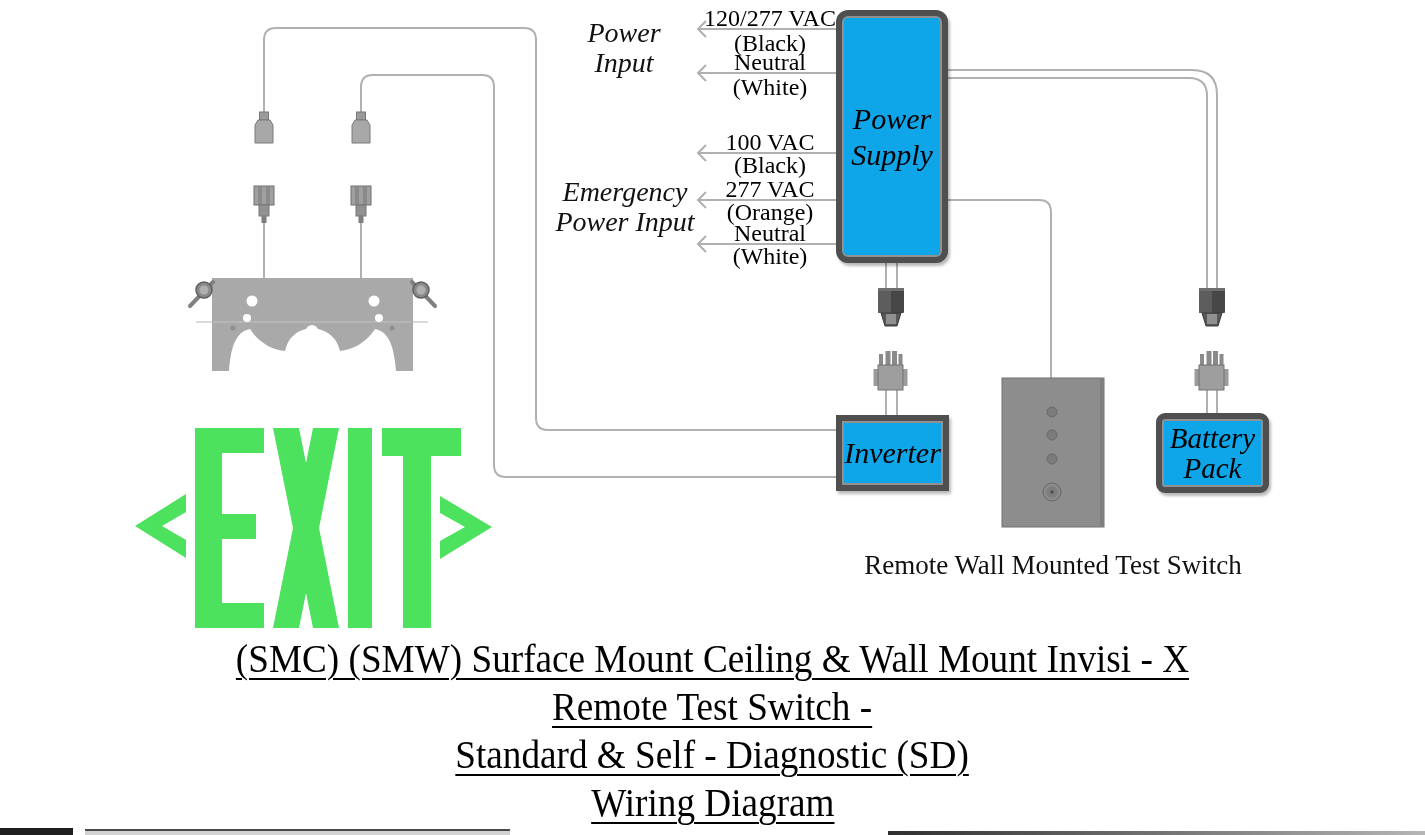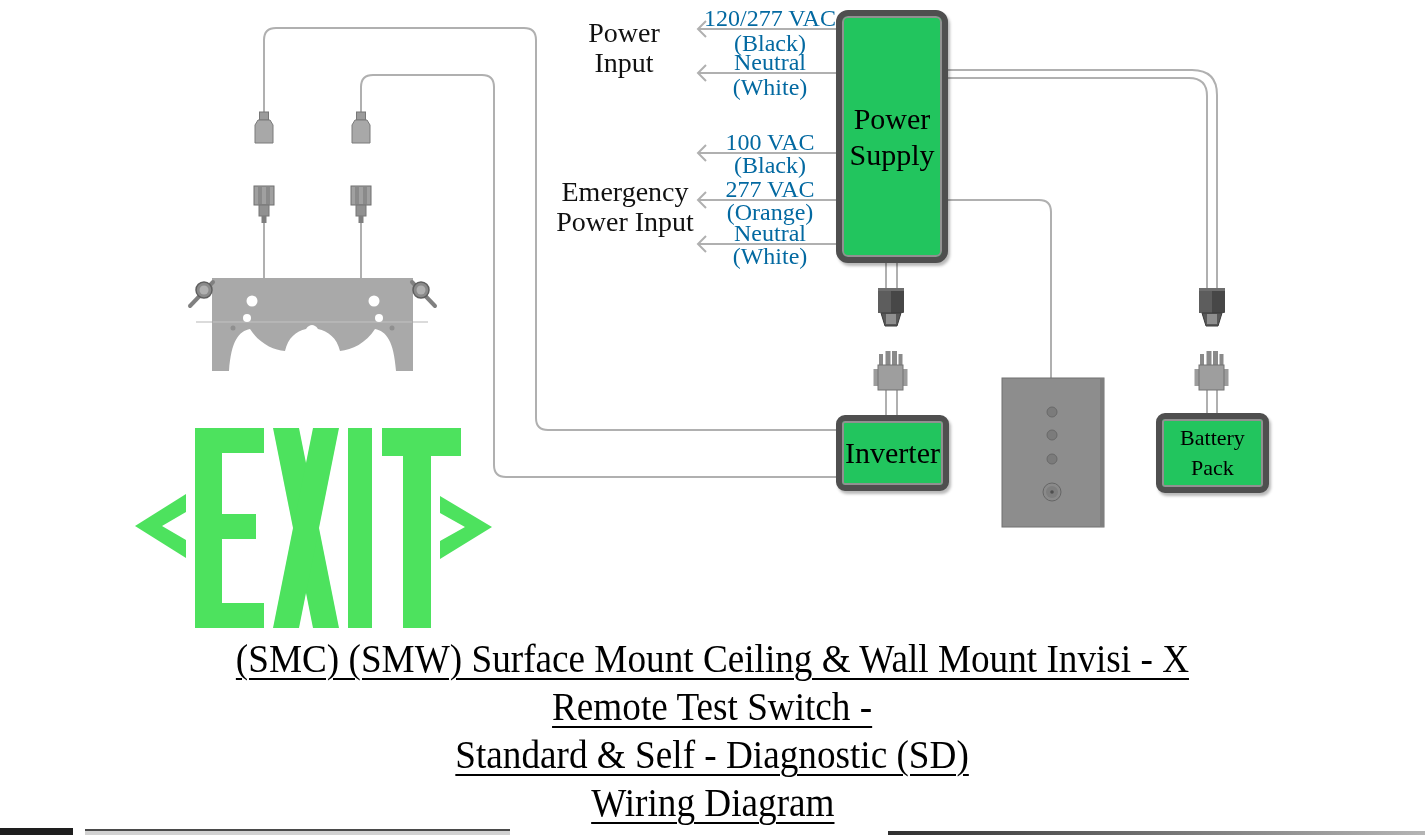--- a/index.html
+++ b/index.html
@@ -1,27 +1,27 @@
 <!DOCTYPE html>
 <html><head>
 <meta charset="utf-8">
 <style>
   html,body{margin:0;padding:0;background:#fff;}
   .stage{position:relative;width:1425px;height:835px;background:#ffffff;overflow:hidden;
          font-family:"Liberation Serif",serif;color:#000;}
   svg{position:absolute;left:0;top:0;}
   .lbl{position:absolute;transform:translate(-50%,-50%);font-size:24px;white-space:nowrap;
-       line-height:1;color:#0369a1;text-align:right;}
-  .big-lbl{position:absolute;text-align:center;font-size:28px;line-height:30px;color:#111;}
-  .comp-box{position:absolute;background:#22c55e;border:6px solid #4f4f4f;
+       line-height:1;color:#000000;text-align:right;}
+  .big-lbl{position:absolute;text-align:center;font-size:28px;line-height:30px;color:#111;font-style:italic;}
+  .comp-box{position:absolute;background:#0ea5e9;border:6px solid #4f4f4f;
             box-shadow:inset 0 0 0 2px #919191, 2px 3px 3px rgba(0,0,0,.28);
-            display:flex;align-items:center;justify-content:center;text-align:center;}
+            display:flex;align-items:center;justify-content:center;text-align:center;font-style:italic;}
   .ps{left:836px;top:10px;width:100px;height:241px;border-radius:12px;font-size:30px;line-height:36px;}
-  .inv{left:836px;top:415px;width:101px;height:64px;border-radius:9px;font-size:30px;}
-  .bat{left:1156px;top:413px;width:101px;height:68px;border-radius:9px;font-size:22px;line-height:30px;}
+  .inv{left:836px;top:415px;width:101px;height:64px;border-radius:0;font-size:30px;}
+  .bat{left:1156px;top:413px;width:101px;height:68px;border-radius:9px;font-size:29px;line-height:30px;}
   .caption{position:absolute;left:795px;top:549px;width:516px;text-align:center;
            font-size:27px;line-height:32px;color:#111;}
   .title-row{position:absolute;left:0;width:100%;text-align:center;font-size:40px;line-height:46px;}
   .title-text{display:inline-block;transform:scaleX(.93);transform-origin:center;
               text-decoration:underline;text-decoration-thickness:2px;text-underline-offset:6px;}
   .crop-bar{position:absolute;}
   .bar-left{left:0;top:828px;width:73px;height:7px;background:#1e1e1e;}
   .bar-mid{left:85px;top:829px;width:425px;height:6px;
            background:linear-gradient(to bottom,#4a4a4a 0 2px,#d2d2d2 2px);}
   .bar-right{left:888px;top:831px;width:537px;height:4px;
@@ -176,20 +176,21 @@
     <span>Power Supply</span>
   </div>
   <div class="comp-box inv">
     <span>Inverter</span>
   </div>
   <div class="comp-box bat">
     <span>Battery Pack</span>
   </div>
 
   <div class="caption">
+    <div>Remote Wall Mounted Test Switch</div>
   </div>
 
   <div class="title-row" style="top:684px;">
     <span class="title-text">Remote Test Switch -</span>
   </div>
   <div class="title-row" style="top:636px;">
     <span class="title-text">(SMC) (SMW) Surface Mount Ceiling &amp; Wall Mount Invisi - X</span>
   </div>
   <div class="title-row" style="top:780px;">
     <span class="title-text">Wiring Diagram</span>

